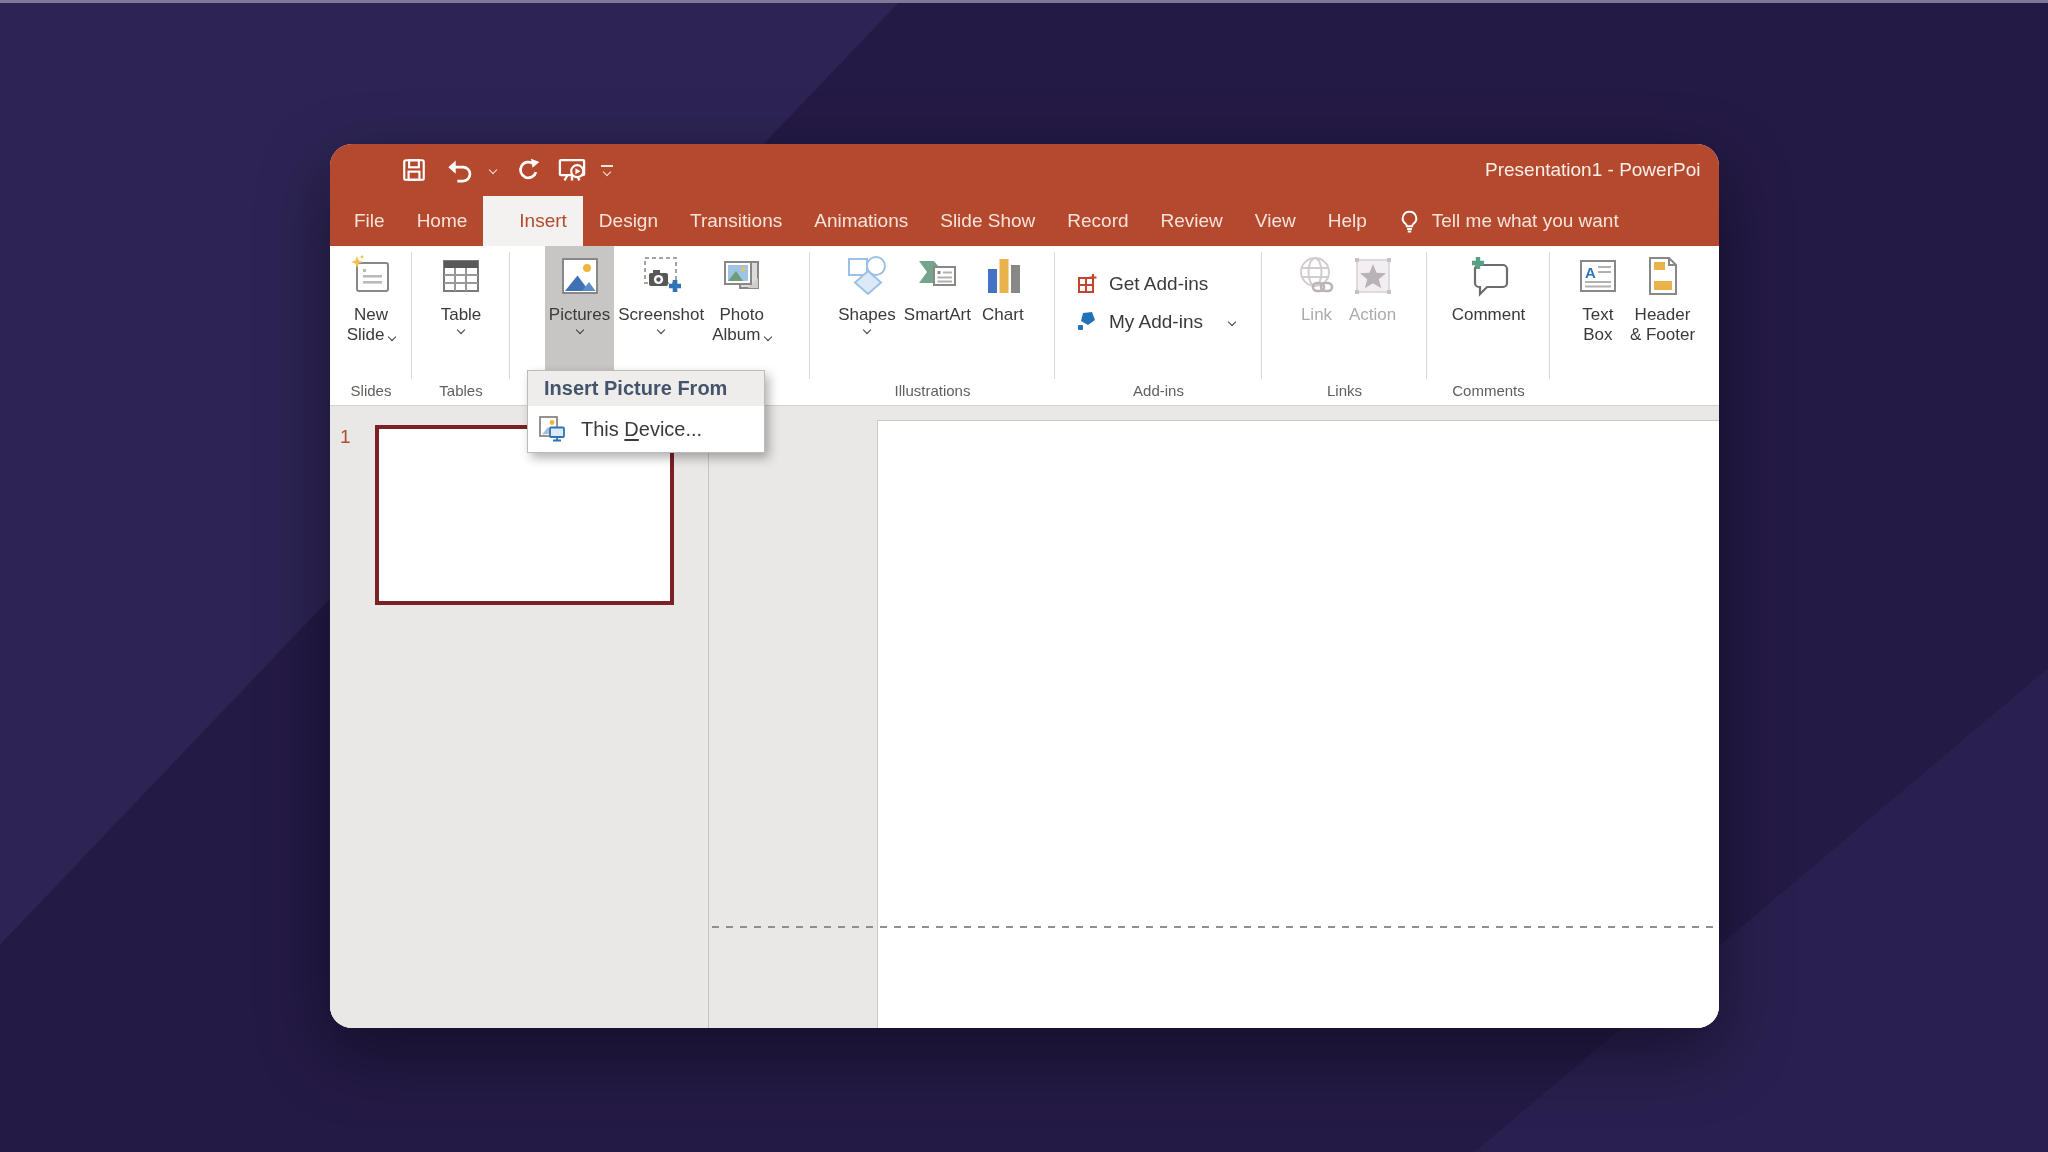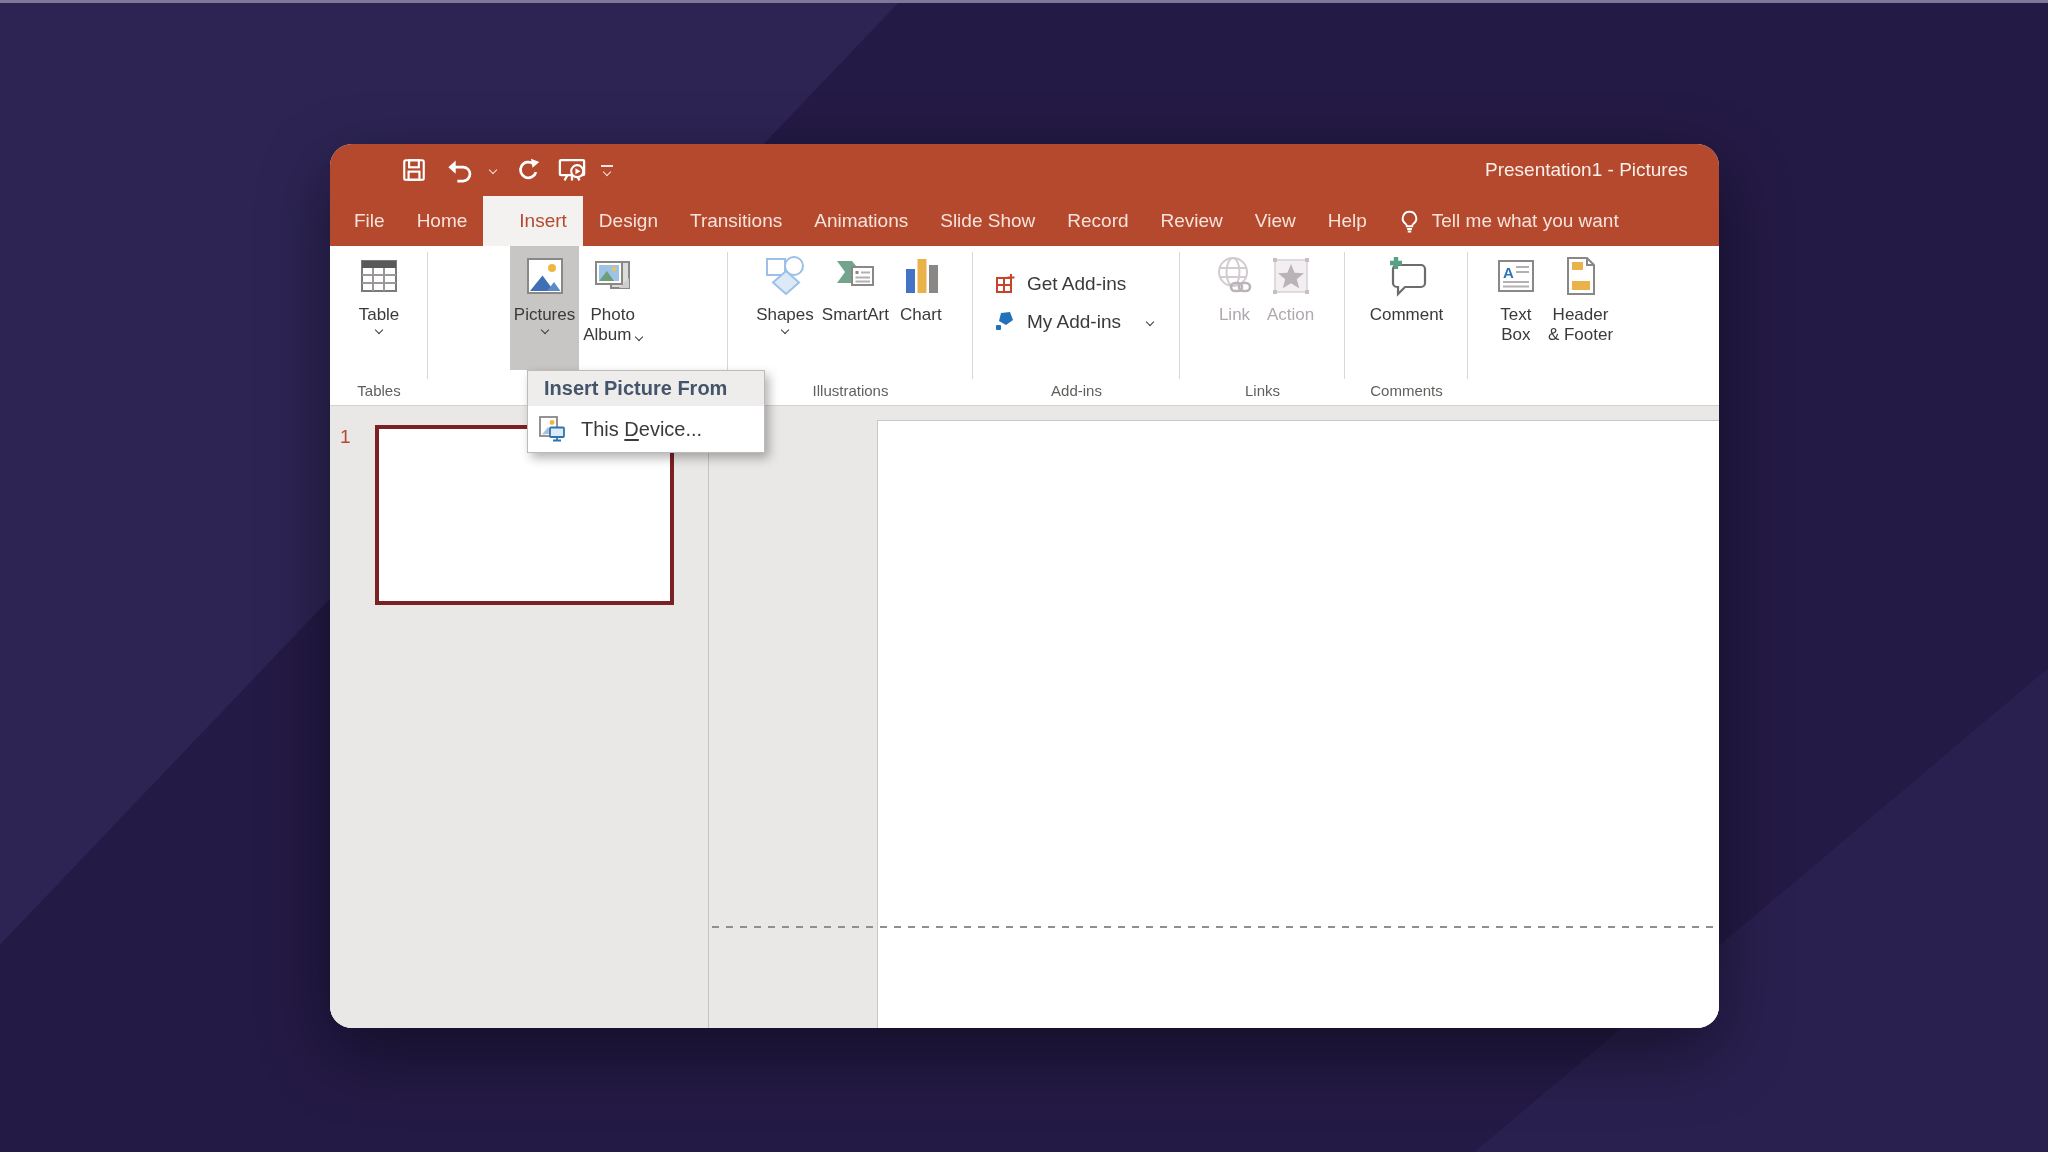--- a/index.html
+++ b/index.html
@@ -122,21 +122,21 @@
           <path d="M16 10.4 L20.4 13 L16 15.6 Z" fill="#fff"></path>
         </svg>
       </span>
       <span class="qbtn narrow">
         <span class="qcust">
           <span class="bar"></span>
           <span class="chv s w"></span>
         </span>
       </span>
     </div>
-    <div class="title">Presentation1 - Pictures</div>
+    <div class="title">Presentation1 - PowerPoi</div>
   </div>
 
   <div class="tabsrow">
     <span class="tab" style="margin-left:8px">File</span>
     <span class="tab">Home</span>
     <span class="tab active">Insert</span>
     <span class="tab">Design</span>
     <span class="tab">Transitions</span>
     <span class="tab">Animations</span>
     <span class="tab">Slide Show</span>
@@ -148,20 +148,38 @@
       <svg width="25" height="25" viewBox="0 0 24 24">
         <path d="M12 2.6 a6.4 6.4 0 0 1 3.8 11.6 c-.8.6-1.2 1.4-1.2 2.4 h-5.2 c0-1-.4-1.8-1.2-2.4 A6.4 6.4 0 0 1 12 2.6 Z" fill="none" stroke="#fff" stroke-width="1.8"></path>
         <path d="M9.7 19.2 h4.6 M10.3 21.6 h3.4" stroke="#fff" stroke-width="1.8" fill="none"></path>
       </svg>
       <span>Tell me what you want</span>
     </span>
   </div>
 
   <div class="ribbon">
 
+    <div class="rg" style="width:82px">
+      <div class="rbtn">
+        <span class="ric">
+          <svg width="48" height="48" viewBox="0 0 48 48">
+            <rect x="10" y="11" width="31" height="28" rx="2" fill="#fff" stroke="#8A8886" stroke-width="2"></rect>
+            <rect x="16" y="23" width="19" height="2.6" fill="#BDBBB9"></rect>
+            <rect x="16" y="29" width="19" height="2.6" fill="#BDBBB9"></rect>
+            <rect x="16" y="17" width="3" height="3" fill="#BDBBB9"></rect>
+            <path d="M10 4 l1.6 4.4 L16 10 l-4.4 1.6 L10 16 l-1.6-4.4 L4 10 l4.4-1.6 Z" fill="#F2C04E"></path>
+            <circle cx="15" cy="5" r="1.4" fill="#F2C04E"></circle>
+          </svg>
+        </span>
+        <span class="rlbl">New</span>
+        <span class="rlbl"><span>Slide</span>&nbsp;<span class="chv s"></span></span>
+      </div>
+      <span class="gdiv"></span>
+      <span class="glabel">Slides</span>
+    </div>
 
     <div class="rg" style="width:98px">
       <div class="rbtn">
         <span class="ric">
           <svg width="48" height="48" viewBox="0 0 48 48">
             <rect x="7" y="9" width="34" height="30" fill="#fff" stroke="#7C7A78" stroke-width="2"></rect>
             <rect x="7" y="9" width="34" height="7" fill="#595959"></rect>
             <path d="M7 23 h34 M7 31 h34 M18 16 v23 M29 16 v23" stroke="#9B9997" stroke-width="2" fill="none"></path>
           </svg>
         </span>
@@ -178,20 +196,36 @@
       <div class="rbtn pressed">
         <span class="ric">
           <svg width="48" height="48" viewBox="0 0 48 48">
             <rect x="7" y="7" width="34" height="34" fill="#fff" stroke="#8A8886" stroke-width="2"></rect>
             <circle cx="31" cy="16" r="4" fill="#EFB73E"></circle>
             <path d="M9 39 L21.5 23.5 L33 39 Z" fill="#3F6FB4"></path>
             <path d="M26 39 L33 30 L39.5 39 Z" fill="#5B8BC9"></path>
           </svg>
         </span>
         <span class="rlbl">Pictures</span>
+        <span class="rchv">
+            <span class="chv s"></span>
+          </span>
+      </div>
+      <div class="rbtn">
+        <span class="ric">
+          <svg width="48" height="48" viewBox="0 0 48 48">
+            <rect x="8" y="6" width="31" height="25" fill="#fff" stroke="#A5A3A1" stroke-width="2" stroke-dasharray="4 3"></rect>
+            <rect x="12" y="21" width="19" height="13" rx="2" fill="#5A5856"></rect>
+            <rect x="16" y="18" width="7" height="4" fill="#5A5856"></rect>
+            <circle cx="21.5" cy="27.5" r="4.6" fill="#fff"></circle>
+            <circle cx="21.5" cy="27.5" r="2.2" fill="#5A5856"></circle>
+            <path d="M38 28 v12 M32 34 h12" stroke="#2E74B5" stroke-width="4.6" fill="none"></path>
+          </svg>
+        </span>
+        <span class="rlbl">Screenshot</span>
         <span class="rchv">
             <span class="chv s"></span>
           </span>
       </div>
       <div class="rbtn">
         <span class="ric">
           <svg width="48" height="48" viewBox="0 0 48 48">
             <rect x="22" y="10" width="18" height="26" fill="#DEDCDA" stroke="#8A8886" stroke-width="2"></rect>
             <path d="M40 36 L30 36 L40 26 Z" fill="#CFCDCB"></path>
             <rect x="7" y="10" width="26" height="22" fill="#fff" stroke="#8A8886" stroke-width="2"></rect>

